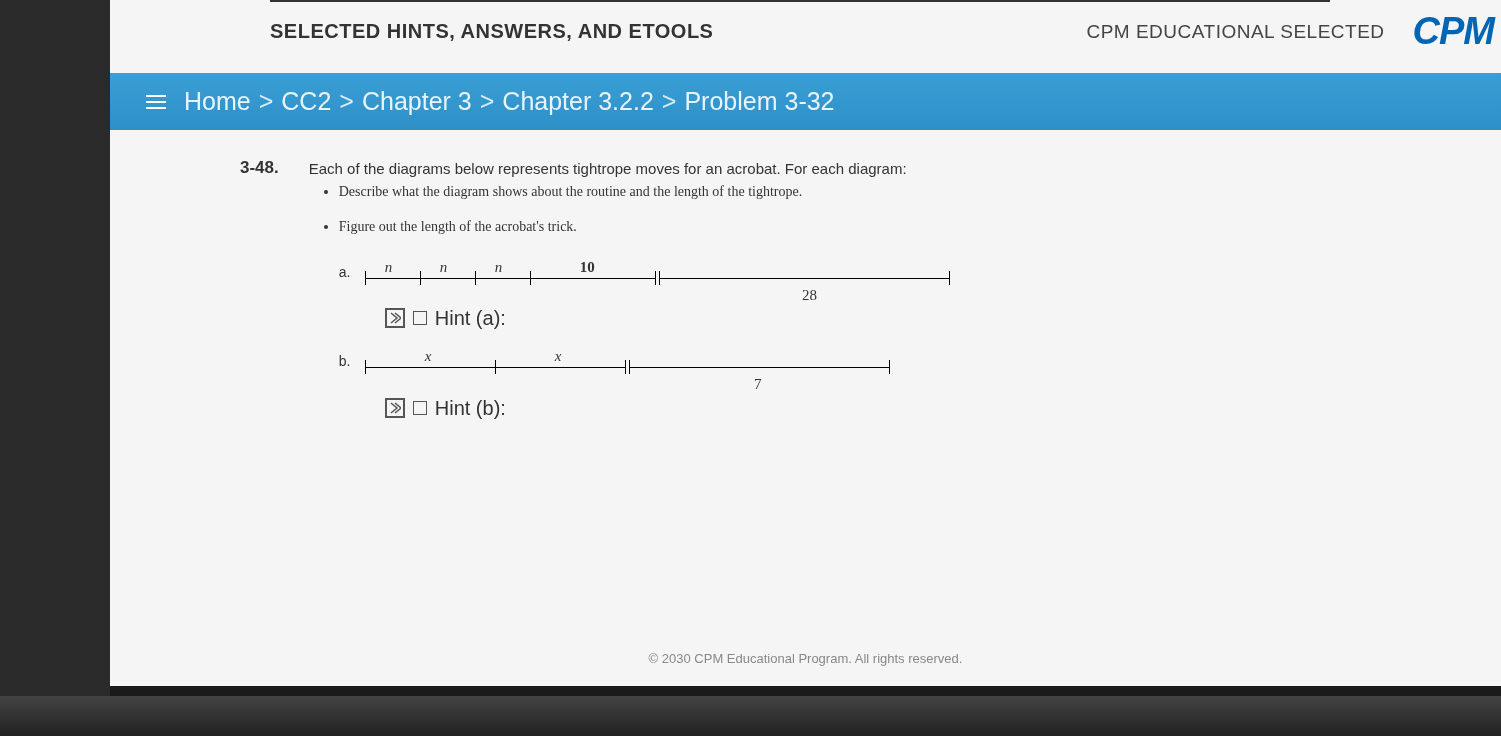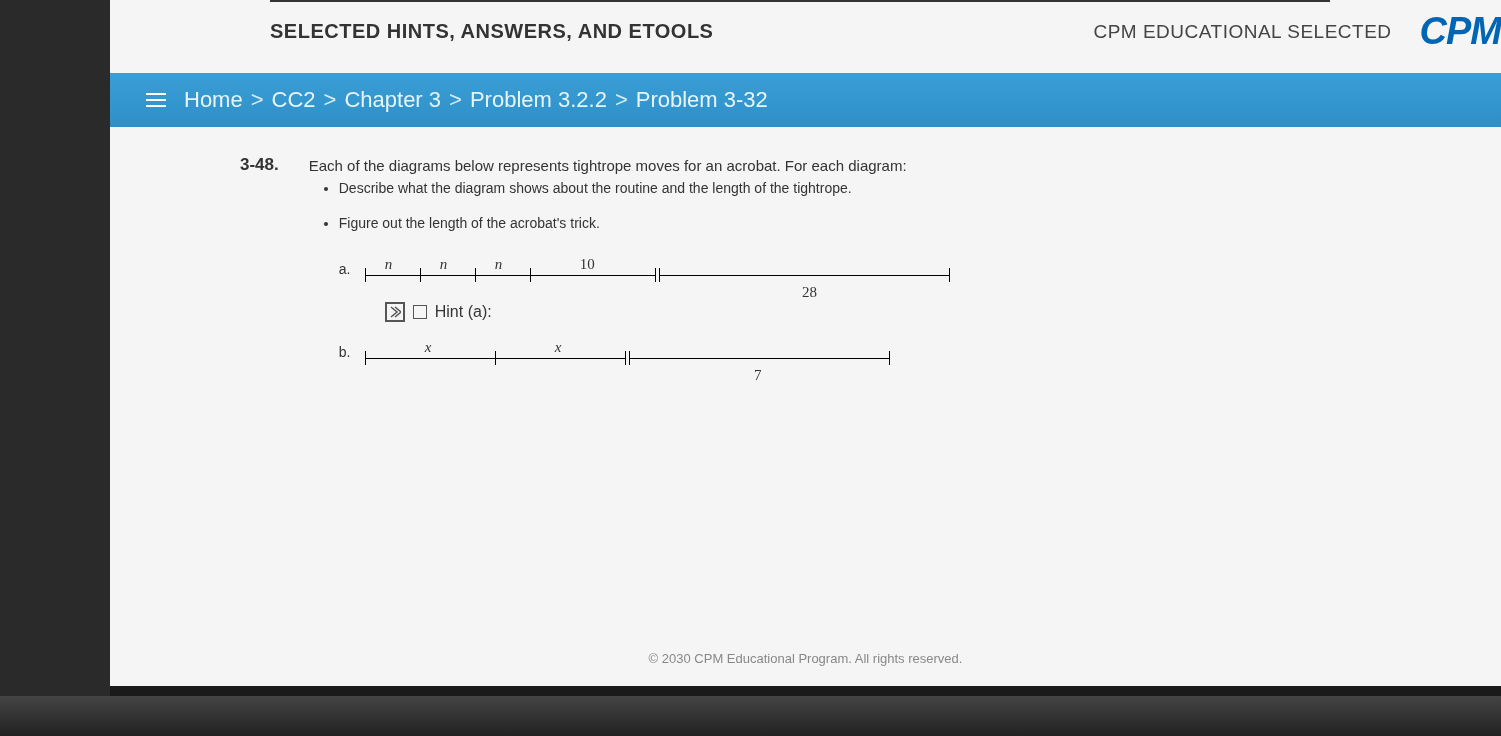--- a/index.html
+++ b/index.html
@@ -1,50 +1,50 @@
 <!DOCTYPE html>
 <html><head>
   <meta charset="utf-8">
   <style>
     * { margin: 0; padding: 0; box-sizing: border-box; }
     body { font-family: Arial, Helvetica, sans-serif; background: #1a1a1a; width: 1501px; height: 736px; overflow: hidden; position: relative; }
     .page-wrapper { background: #f5f5f5; position: absolute; left: 110px; top: 0; right: 0; bottom: 50px; }
     .left-dark { position: absolute; left: 0; top: 0; width: 110px; height: 100%; background: #2a2a2a; }
     .header-section { background: #f5f5f5; padding: 0 0 0 160px; }
     .header-line { border-top: 2px solid #333; margin: 0 160px 8px 0; width: 1060px; }
-    .header-row { display: flex; align-items: center; padding: 0 0 20px 0; }
+    .header-row { display: flex; align-items: center; padding: 0 7px 20px 0; }
     .header-left { font-size: 20px; font-weight: bold; color: #333; letter-spacing: 0.5px; }
     .header-right { margin-left: auto; margin-right: 20px; font-size: 19px; color: #444; letter-spacing: 0.5px; }
     .logo { font-size: 38px; font-weight: 900; color: #0066b3; letter-spacing: -1px; font-style: italic; margin-left: 8px; }
-    .breadcrumb-bar { background: linear-gradient(180deg, #3a9fd6 0%, #2e8fc7 100%); color: #fff; padding: 14px 0 14px 36px; display: flex; align-items: center; font-size: 22px; }
+    .breadcrumb-bar { background: linear-gradient(180deg, #3a9fd6 0%, #2e8fc7 100%); color: #fff; padding: 14px 0 14px 36px; display: flex; align-items: center; font-size: 25px; }
     .hamburger { display: inline-flex; flex-direction: column; gap: 4px; margin-right: 18px; cursor: pointer; }
     .hamburger span { display: block; width: 20px; height: 2px; background: #fff; }
     .breadcrumb-bar a, .breadcrumb-bar span.sep { color: #d8ecf7; }
     .breadcrumb-bar .crumb { color: #e8f4fb; }
     .content { background: #f5f5f5; padding: 28px 0 0 130px; min-height: 480px; }
     .problem-row { display: flex; align-items: flex-start; gap: 30px; }
     .problem-num { font-size: 17px; font-weight: bold; color: #333; }
     .problem-body { font-size: 15px; color: #333; line-height: 1.5; }
     .intro { }
-    .bullets { margin: 0 0 19px 30px; }
+    .bullets { margin: 0 0 19px 30px; font-family: Liberation Serif, serif; }
     .bullets li { margin-bottom: 14px; list-style: disc; font-size: 14px; color: #333; }
     .sub-part { margin-left: 30px; margin-bottom: 8px; display: flex; align-items: flex-start; gap: 10px; }
     .sub-label { font-size: 14px; color: #333; margin-top: 6px; width: 16px; }
     .diagram { display: inline-block; }
     .seg-wrap { position: relative; display: inline-block; }
     .h-line { border-top: 1.5px solid #000; position: relative; }
     .tick { position: absolute; width: 1.5px; height: 14px; background: #000; top: -7px; }
     .lbl { position: absolute; font-family: 'Times New Roman', serif; font-style: italic; font-size: 15px; top: -22px; text-align: center; }
-    .lbl.num { font-style: normal; }
+    .lbl.num { font-style: normal; font-weight: bold; }
     .lbl-below { position: absolute; font-family: 'Times New Roman', serif; font-size: 15px; top: 6px; }
     .hint-row { margin: 18px 0 12px 76px; display: flex; align-items: center; gap: 8px; }
     .hint-icon { width: 20px; height: 20px; border: 2px solid #555; display: inline-flex; align-items: center; justify-content: center; cursor: pointer; }
     .hint-icon svg { width: 12px; height: 12px; }
     .hint-check { width: 14px; height: 14px; border: 1.5px solid #555; display: inline-block; cursor: pointer; }
-    .hint-label { font-size: 16px; color: #333; }
+    .hint-label { font-size: 20px; color: #333; }
     .footer { position: absolute; bottom: 0; left: 0; right: 0; text-align: center; font-size: 13px; color: #888; padding: 14px 0 20px 0; background: #f5f5f5; }
     .bottom-bar { position: absolute; bottom: 0; left: 0; right: 0; height: 40px; background: linear-gradient(180deg, #444 0%, #222 100%); }
   </style>
 </head>
 <body>
 
 <div class="left-dark"></div>
 
 <div class="page-wrapper">
 
@@ -64,21 +64,21 @@
       <span></span>
         <span></span>
         <span></span>
     </span>
     <span class="crumb">Home</span>
     <span class="sep" style="margin:0 8px;">&gt;</span>
     <span class="crumb">CC2</span>
     <span class="sep" style="margin:0 8px;">&gt;</span>
     <span class="crumb">Chapter 3</span>
     <span class="sep" style="margin:0 8px;">&gt;</span>
-    <span class="crumb">Problem 3.2.2</span>
+    <span class="crumb">Chapter 3.2.2</span>
     <span class="sep" style="margin:0 8px;">&gt;</span>
     <span class="crumb">Problem 3-32</span>
   </div>
 
   <div class="content">
     <div class="problem-row">
       <div class="problem-num">3-48.</div>
       <div class="problem-body">
         <div class="intro">Each of the diagrams below represents tightrope moves for an acrobat. For each diagram:</div>
         <ul class="bullets">
@@ -134,20 +134,30 @@
             </div>
             <div class="seg-wrap" style="width:260px; margin-top:16px;">
               <div class="h-line" style="width:260px;"></div>
               <span class="tick" style="left:0;"></span>
               <span class="tick" style="left:260px;"></span>
               <span class="lbl-below" style="left:125px;">7</span>
             </div>
           </div>
         </div>
 
+        <div class="hint-row">
+          <span class="hint-icon">
+            <svg viewBox="0 0 12 12">
+                <path d="M2 1 L8 6 L2 11" stroke="#555" stroke-width="1.5" fill="none"></path>
+                <path d="M6 1 L12 6 L6 11" stroke="#555" stroke-width="1.5" fill="none"></path>
+              </svg>
+          </span>
+          <span class="hint-check"></span>
+          <span class="hint-label">Hint (b):</span>
+        </div>
 
       </div>
     </div>
   </div>
 
   <div class="footer">© 2030 CPM Educational Program. All rights reserved.</div>
 </div>
 
 <div class="bottom-bar"></div>
 

